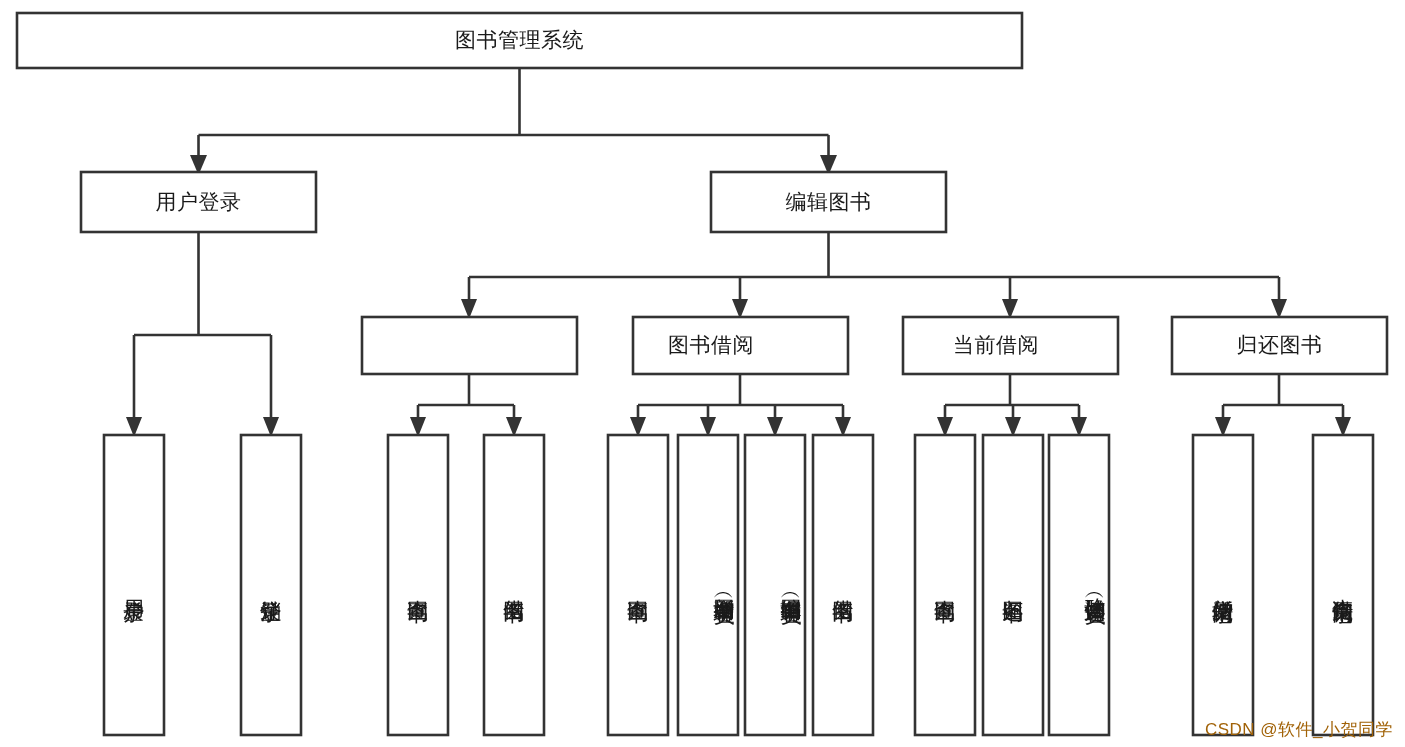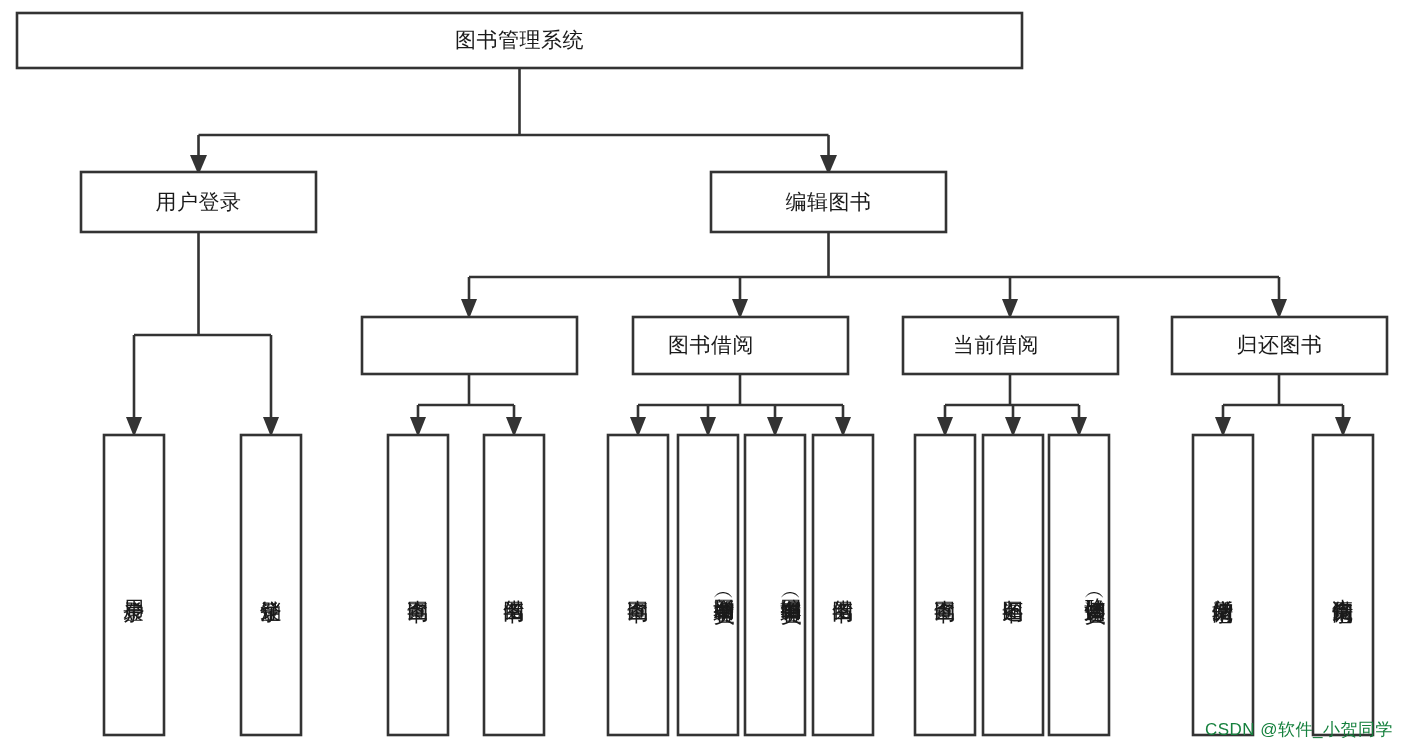--- a/index.html
+++ b/index.html
@@ -66,21 +66,21 @@
     writing-mode: vertical-rl;
     text-orientation: upright;
     white-space: nowrap;
     pointer-events: none;
   }
   .watermark {
     position: absolute;
     right: 12px;
     bottom: 6px;
     font-size: 17px;
-    color: #15803d;
+    color: #a16207;
     letter-spacing: 0.5px;
     white-space: nowrap;
     pointer-events: none;
   }
 </style>
 </head>
 <body>
 
 <div id="diagram-root">
 

